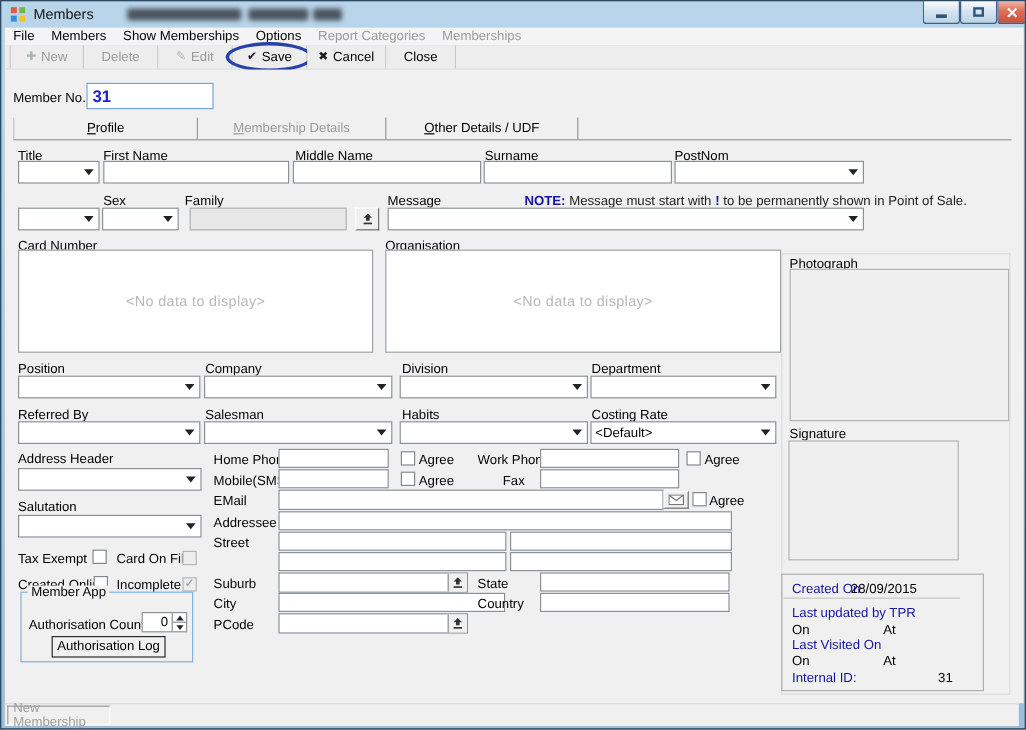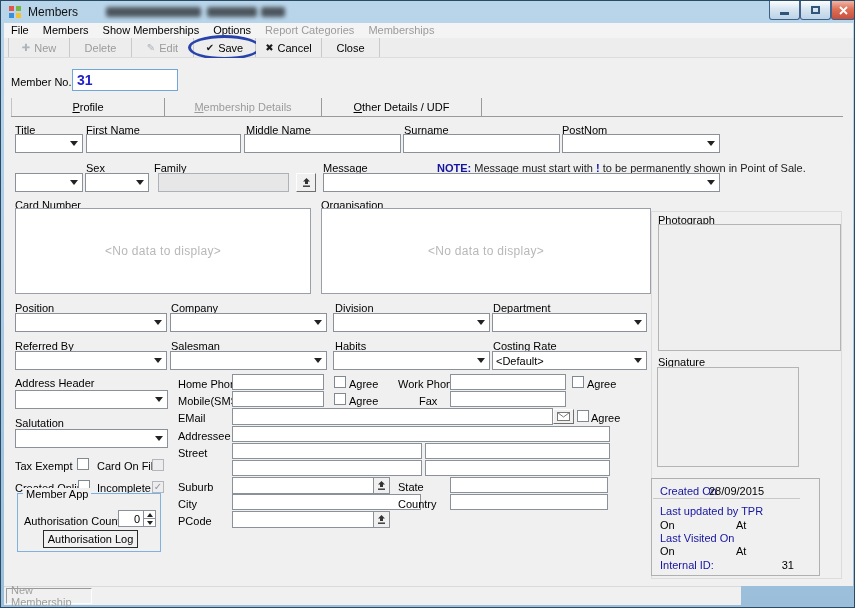--- a/index.html
+++ b/index.html
@@ -57,21 +57,21 @@
   .spincol div{flex:1;display:flex;align-items:center;justify-content:center}
   .spincol div:first-child{border-bottom:1px solid #8a9199}
   .tri-up{width:0;height:0;border:3px solid transparent;border-bottom:4px solid #222;transform:translateY(-1px)}
   .tri-dn{width:0;height:0;border:3px solid transparent;border-top:4px solid #222;transform:translateY(2px)}
   .authbtn{position:absolute;left:25px;top:36px;width:95px;height:18px;background:#f1f1f1;border:1px solid #2a2a2a;display:flex;align-items:center;justify-content:center}
   
   .infobox{position:absolute;left:650px;top:477px;width:169px;height:98px;border:1px solid #b0b0b0}
   .infobox .row{position:absolute;white-space:nowrap;font-size:11px}
   .infobox .sep{position:absolute;left:1px;top:19px;width:147px;height:1px;background:#c8c8c8}
   
-  .statusbar{position:absolute;left:3px;top:585px;width:737px;height:19px;background:#f0f0f0;border-top:1px solid #dadada}
+  .statusbar{position:absolute;left:3px;top:585px;width:845px;height:19px;background:#f0f0f0;border-top:1px solid #dadada}
   .statuspanel{position:absolute;left:2px;top:1px;width:86px;height:16px;border:1px solid;border-color:#9a9a9a #fdfdfd #fdfdfd #9a9a9a;color:#9e9e9e;display:flex;align-items:center;padding-left:4px}
   .embtn{position:absolute;background:#f0f0f0;border:1px solid;border-color:#fdfdfd #6f6f6f #6f6f6f #fdfdfd;display:flex;align-items:center;justify-content:center}
   .notewrap{position:absolute;white-space:nowrap;font-size:11px}
 </style>
 </head>
 <body>
 
 <div class="win">
 
   <div class="titlebar">

